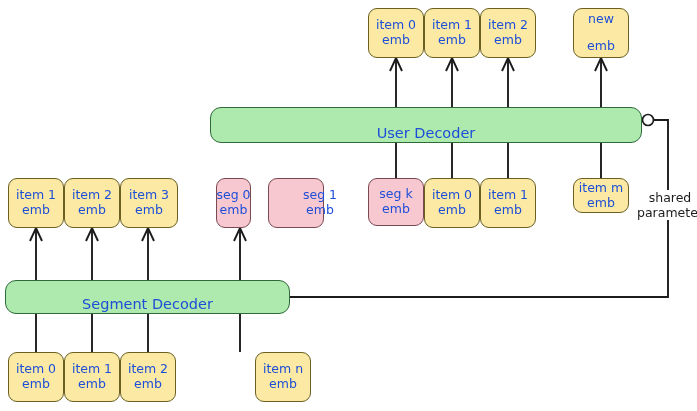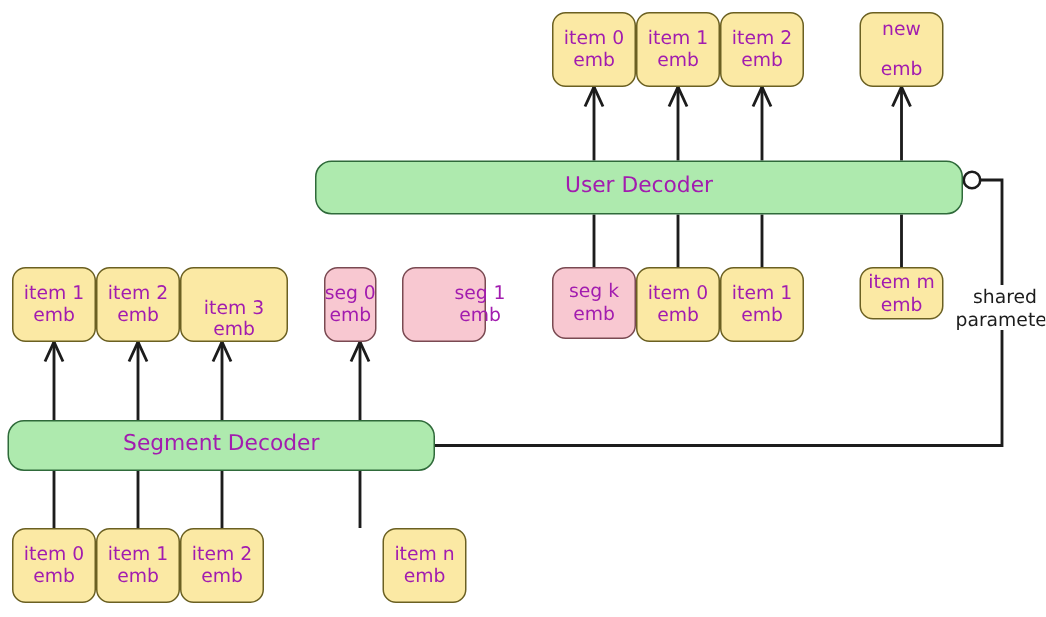--- a/index.html
+++ b/index.html
@@ -28,38 +28,39 @@
   .node {
     position: absolute;
     box-sizing: border-box;
     display: flex;
     flex-direction: column;
     align-items: center;
     justify-content: center;
     border-radius: 9px;
     border: 1.6px solid #6b6022;
     background: #fbe9a4;
-    color: #a21caf;
+    color: #1d4ed8;
     font-size: 12.5px;
     line-height: 1.18;
     text-align: center;
     z-index: 2;
   }
   .node.pink {
     background: #f8c8d1;
     border-color: #7a4a52;
   }
   .node.green {
     background: #aeeaae;
     border-color: #2f6a3a;
     border-width: 1.8px;
     border-radius: 11px;
     font-size: 14.5px;
     display: flex;
     flex-direction: row;
+    align-items: flex-end;
   }
   .node .ln { display: block; white-space: nowrap; }
   .label-free {
     position: absolute;
     font-size: 12.5px;
     line-height: 1.2;
     color: #1c1c1c;
     text-align: center;
     z-index: 3;
     background: #ffffff;
@@ -121,21 +122,21 @@
         <span class="ln">emb</span>
       </div>
       <div class="node" style="left: 8px; top: 178px; width: 56px; height: 50px;">
         <span class="ln">item 1</span>
         <span class="ln">emb</span>
       </div>
       <div class="node" style="left: 64px; top: 178px; width: 56px; height: 50px;">
         <span class="ln">item 2</span>
         <span class="ln">emb</span>
       </div>
-      <div class="node" style="left: 120px; top: 178px; width: 72px; height: 50px; justify-content: flex-end;">
+      <div class="node" style="left: 120px; top: 178px; width: 58px; height: 50px;">
         <span class="ln">item 3</span>
         <span class="ln">emb</span>
       </div>
       <div class="node pink" style="left: 216px; top: 178px; width: 35px; height: 50px;">
         <span class="ln">seg 0</span>
         <span class="ln">emb</span>
       </div>
       <div class="node pink" style="left: 268px; top: 178px; width: 56px; height: 50px; padding-left: 48px;">
         <span class="ln">seg 1</span>
         <span class="ln">emb</span>

